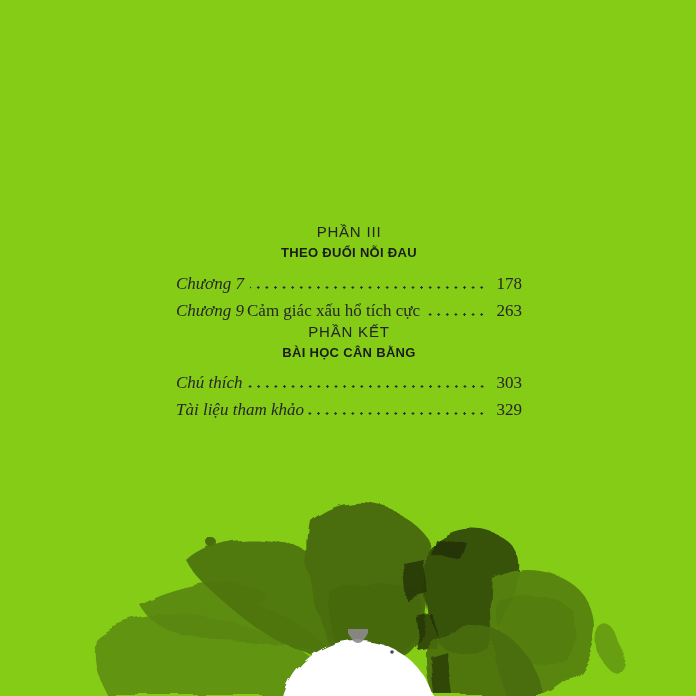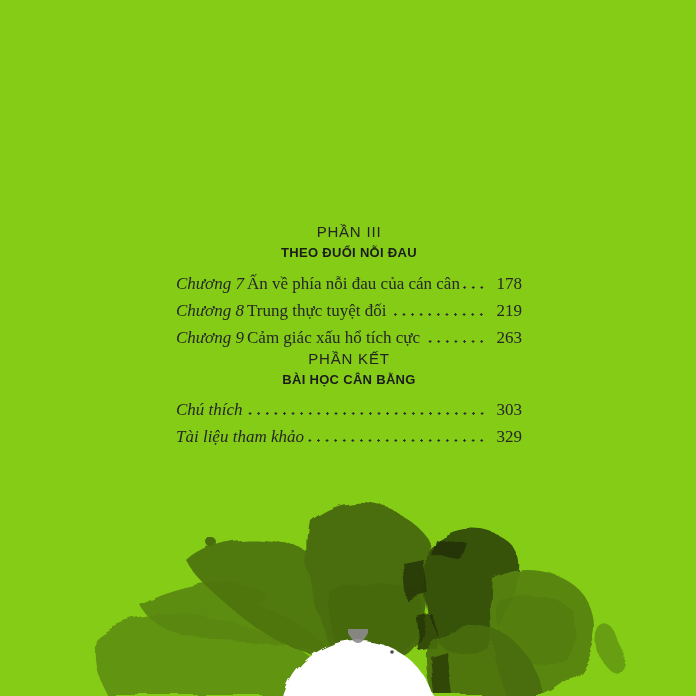--- a/index.html
+++ b/index.html
@@ -67,29 +67,22 @@
 <div class="page">
 
   <div class="toc">
 
     <div class="part-label">PHẦN III</div>
     <div class="part-title">THEO ĐUỔI NỖI ĐAU</div>
 
     <div class="rows">
       <div class="toc-row">
         <span class="chap">Chương 7</span>
-        <span class="etitle">Ấn về phía nỗi đau của cán cân</span>
         <span class="leader"></span>
         <span class="pageno">178</span>
-      </div>
-      <div class="toc-row">
-        <span class="chap">Chương 8</span>
-        <span class="etitle">Trung thực tuyệt đối</span>
-        <span class="leader"></span>
-        <span class="pageno">219</span>
       </div>
       <div class="toc-row">
         <span class="chap">Chương 9</span>
         <span class="etitle">Cảm giác xấu hổ tích cực</span>
         <span class="leader"></span>
         <span class="pageno">263</span>
       </div>
     </div>
 
     <div class="part-label s2">PHẦN KẾT</div>

